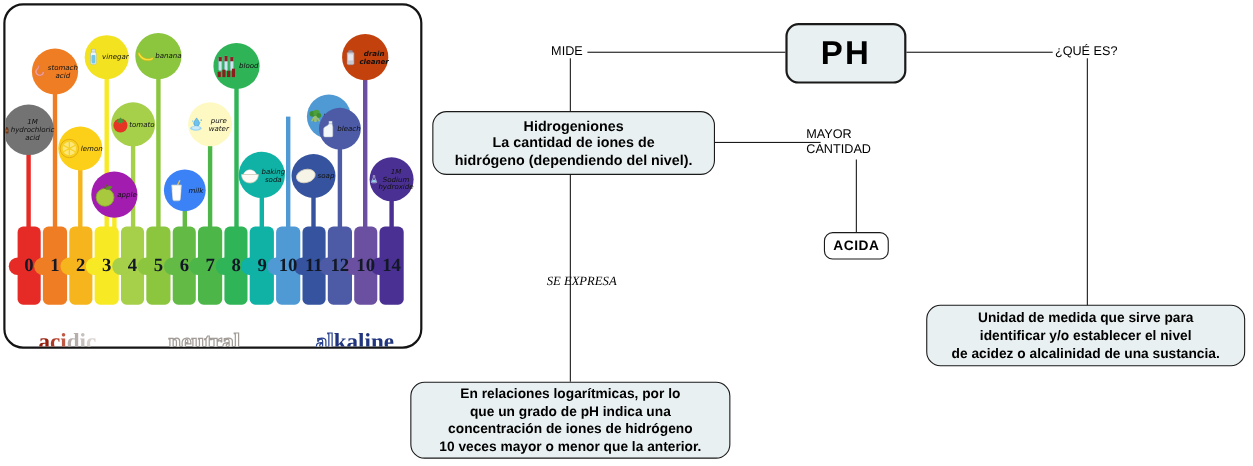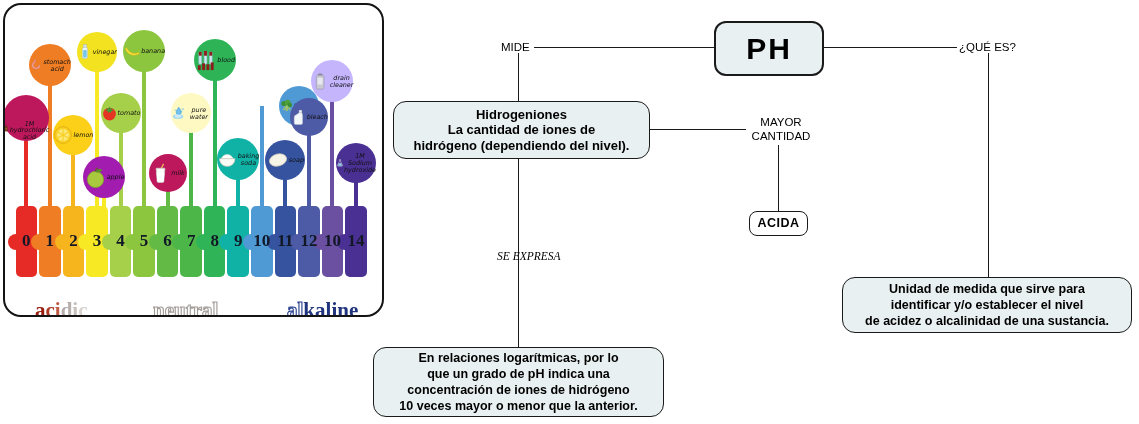--- a/index.html
+++ b/index.html
@@ -33,21 +33,21 @@
   .hline { height:1px; } .vline { width:1px; }
   .nodebox {
     position:absolute; background:#e9f0f1; border:1.5px solid #1a1a1a; border-radius:13px;
     display:flex; align-items:center; justify-content:center; text-align:center;
     font-weight:bold; font-size:13px; line-height:15.5px; color:#000; white-space:pre-line;
   }
   .nodebox.small-text { font-size:12.5px; line-height:16px; }
   #ph-box { font-size:30px; letter-spacing:2px; border-width:2px; border-radius:12px; }
   #acida-box { background:#ffffff; font-size:12.5px; border-radius:8px; letter-spacing:0.5px; }
   .maplabel { position:absolute; font-size:11.5px; color:#000; white-space:pre-line; }
-  .maplabel.center { text-align:center; }
+  .maplabel.center { }
   .maplabel.italic { font-style:italic; }
 </style>
 </head>
 <body>
 
 <div class="card">
   <div id="scale-area">
       <div class="stem" style="left: 19.3px; top: 113px; height: 137px; background: rgb(230, 43, 38);"></div>
       <div class="stem" style="left: 42.85px; top: 60px; height: 190px; background: rgb(239, 125, 35);"></div>
       <div class="stem" style="left: 66.4px; top: 130px; height: 120px; background: rgb(246, 180, 29);"></div>
@@ -102,21 +102,21 @@
       <div class="barnum" style="left: 267.55px; top: 226px; width: 25.6px;">11</div>
       <div class="bar" style="left: 293.1px; top: 201px; width: 21.6px; height: 71px; background: rgb(77, 90, 166);"></div>
       <div class="bump" style="left: 285.1px; top: 229px; width: 16px; height: 16px; background: rgb(77, 90, 166);"></div>
       <div class="barnum" style="left: 291.1px; top: 226px; width: 25.6px;">12</div>
       <div class="bar" style="left: 316.65px; top: 201px; width: 21.6px; height: 71px; background: rgb(107, 79, 160);"></div>
       <div class="bump" style="left: 308.65px; top: 229px; width: 16px; height: 16px; background: rgb(107, 79, 160);"></div>
       <div class="barnum" style="left: 314.65px; top: 226px; width: 25.6px;">10</div>
       <div class="bar" style="left: 340.2px; top: 201px; width: 21.6px; height: 71px; background: rgb(74, 48, 146);"></div>
       <div class="bump" style="left: 332.2px; top: 229px; width: 16px; height: 16px; background: rgb(74, 48, 146);"></div>
       <div class="barnum" style="left: 338.2px; top: 226px; width: 25.6px;">14</div>
-      <div class="bubble" style="left: -1.7px; top: 90px; width: 46px; height: 46px; background: #be185d; align-items: flex-end;">
+      <div class="bubble" style="left: -1.7px; top: 90px; width: 46px; height: 46px; background: #737373;">
         <svg viewBox="0 0 24 24" width="25" height="25">
           <rect x="10" y="1" width="4" height="3" fill="#4f2410"></rect>
           <path d="M9 4h6l2 4v12a2 2 0 0 1-2 2H9a2 2 0 0 1-2-2V8z" fill="#7a3c16" stroke="#4f2410" stroke-width="0.7"></path>
           <rect x="9" y="10" width="6" height="6" rx="1" fill="#a8693a"></rect>
         </svg>
         <div class="blabel">1M hydrochloric
 acid</div>
       </div>
       <div class="bubble" style="left: 23.85px; top: 39px; width: 42px; height: 42px; background: rgb(239, 125, 35);">
         <svg viewBox="0 0 24 24" width="23" height="23">
@@ -157,21 +157,21 @@
           <path d="M12 3l-1.5 3-3-1 1.8 2.6-3 1.2 3.6 1 .1 2.2 2-1.6 2 1.6.1-2.2 3.6-1-3-1.2L16.5 5l-3 1z" fill="#3f9b35"></path>
         </svg>
         <div class="blabel">tomato</div>
       </div>
       <div class="bubble" style="left: 118.05px; top: 25px; width: 42px; height: 42px; background: rgb(140, 198, 63);">
         <svg viewBox="0 0 24 24" width="23" height="23">
           <path d="M3 8c2 7 9 11 17 8 1.5-.6 2-2 1-3l-1.5.7C14 16 7 13 5 7z" fill="#f9e33b" stroke="#cdb117" stroke-width="0.8"></path>
         </svg>
         <div class="blabel">banana</div>
       </div>
-      <div class="bubble" style="left: 143.6px; top: 149px; width: 38px; height: 38px; background: #be185d;">
+      <div class="bubble" style="left: 143.6px; top: 149px; width: 38px; height: 38px; background: #3b82f6;">
         <svg viewBox="0 0 24 24" width="21" height="21">
           <path d="M13 6L15.5 1" stroke="#e8c05a" stroke-width="1.4"></path>
           <path d="M7 6h10l-1.2 15a1.5 1.5 0 0 1-1.5 1.3h-4.6A1.5 1.5 0 0 1 8.2 21z" fill="#fbfbf7" stroke="#c9cec9" stroke-width="0.8"></path>
           <path d="M7.6 11h8.8l-.8 10h-7.2z" fill="#ffffff"></path>
         </svg>
         <div class="blabel">milk</div>
       </div>
       <div class="bubble" style="left: 166.15px; top: 88px; width: 40px; height: 40px; background: #fef9c3;">
         <svg viewBox="0 0 24 24" width="22" height="22">
           <path d="M12 3c2.5 3.5 4 5.6 4 7.6A4 4 0 0 1 8 10.6C8 8.6 9.5 6.5 12 3z" fill="#6fc1ee" stroke="#2f8fd0" stroke-width="0.7"></path>
@@ -222,21 +222,21 @@
         </svg>
         <div class="blabel">soap</div>
       </div>
       <div class="bubble" style="left: 284.9px; top: 93px; width: 38px; height: 38px; background: rgb(77, 90, 166);">
         <svg viewBox="0 0 24 24" width="21" height="21">
           <rect x="13" y="1.5" width="4" height="3.5" fill="#eef2f4" stroke="#b9c4cc" stroke-width="0.6"></rect>
           <path d="M13 5h4l1 4v11a2 2 0 0 1-2 2H8a2 2 0 0 1-2-2V12c0-4 4-3 7-7z" fill="#f4f7f9" stroke="#b9c4cc" stroke-width="0.7"></path>
         </svg>
         <div class="blabel">bleach</div>
       </div>
-      <div class="bubble" style="left: 306.45px; top: 55px; width: 42px; height: 42px; background: #c4b5fd;">
+      <div class="bubble" style="left: 306.45px; top: 26px; width: 42px; height: 42px; background: #c2410c; font-weight: bold;">
         <svg viewBox="0 0 24 24" width="23" height="23">
           <rect x="9" y="1.5" width="6" height="3" rx="1" fill="#8f8fa0"></rect>
           <rect x="7" y="4" width="10" height="18" rx="2" fill="#c9c9d4" stroke="#8f8fa0" stroke-width="0.7"></rect>
           <rect x="8.5" y="7" width="7" height="9" rx="1" fill="#e6e6ee"></rect>
         </svg>
         <div class="blabel">drain
 cleaner</div>
       </div>
       <div class="bubble" style="left: 331px; top: 138px; width: 40px; height: 40px; background: rgb(74, 48, 146);">
         <svg viewBox="0 0 24 24" width="22" height="22">

